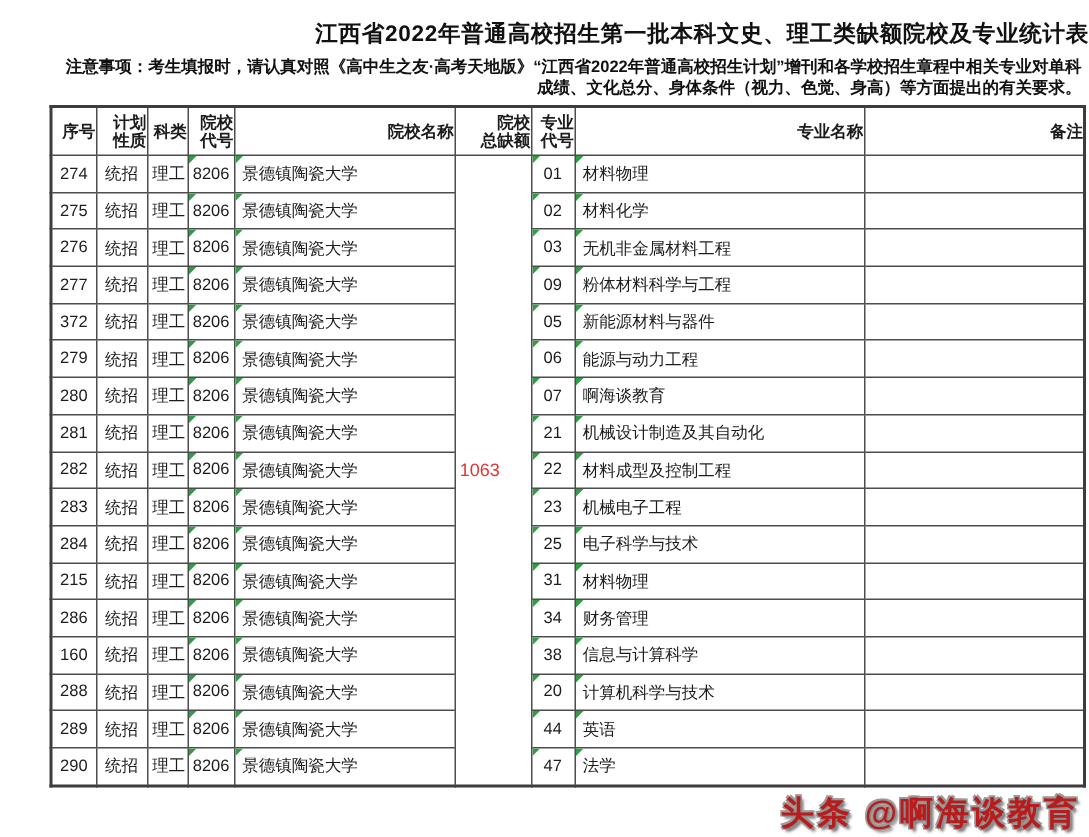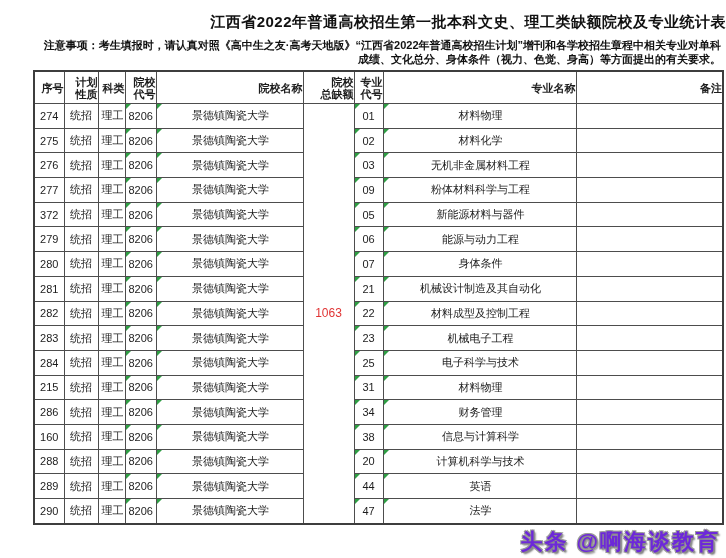--- a/index.html
+++ b/index.html
@@ -45,44 +45,43 @@
   .tbl th{
     height:29px;
     font-weight:bold;
     text-align:right;
     white-space:pre-line;
     line-height:12px;
     padding:1px 0;
   }
   .tbl td{height:23.7px;}
   td.c{text-align:center;}
-  td.l{text-align:center;padding-left:5px;}
+  td.l{text-align:left;padding-left:5px;}
   td.deficit{
-    text-align:center;
     vertical-align:middle;
     font-size:12px;
     font-weight:normal;
   }
   
   td.gt{position:relative;}
   td.gt::before{
     content:"";
     position:absolute;
     top:0;left:0;
     width:0;height:0;
     border-left:5px solid #2f9e44;
     border-bottom:5px solid transparent;
   }
   .watermark{
     position:absolute;
     right:6px;bottom:1px;
     font-size:22px;
     font-weight:bold;
     letter-spacing:2px;
-    color:#6d28d9;
+    color:#b91c1c;
     text-shadow:
       1px 1px 0 #8a8a8a,
       -1px -1px 0 #9a9a9a,
       1px -1px 0 #9a9a9a,
       -1px 1px 0 #9a9a9a,
       2px 2px 2px #6f6f6f;
     white-space:nowrap;
   }
 </style>
 </head>
@@ -183,21 +182,21 @@
           <td class="l gt">能源与动力工程</td>
           <td class="l"></td>
         </tr>
         <tr>
           <td class="c">280</td>
           <td class="c">统招</td>
           <td class="c">理工</td>
           <td class="c gt">8206</td>
           <td class="l gt">景德镇陶瓷大学</td>
           <td class="c gt">07</td>
-          <td class="l gt">身体条件</td>
+          <td class="l gt">啊海谈教育</td>
           <td class="l"></td>
         </tr>
         <tr>
           <td class="c">281</td>
           <td class="c">统招</td>
           <td class="c">理工</td>
           <td class="c gt">8206</td>
           <td class="l gt">景德镇陶瓷大学</td>
           <td class="c gt">21</td>
           <td class="l gt">机械设计制造及其自动化</td>

